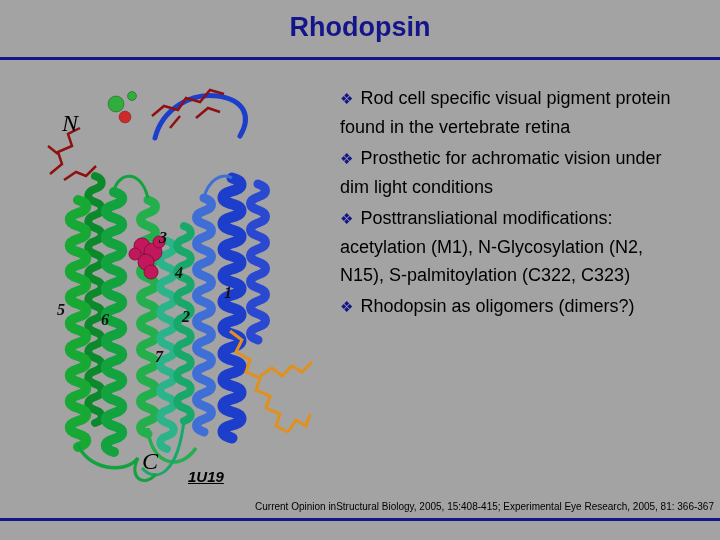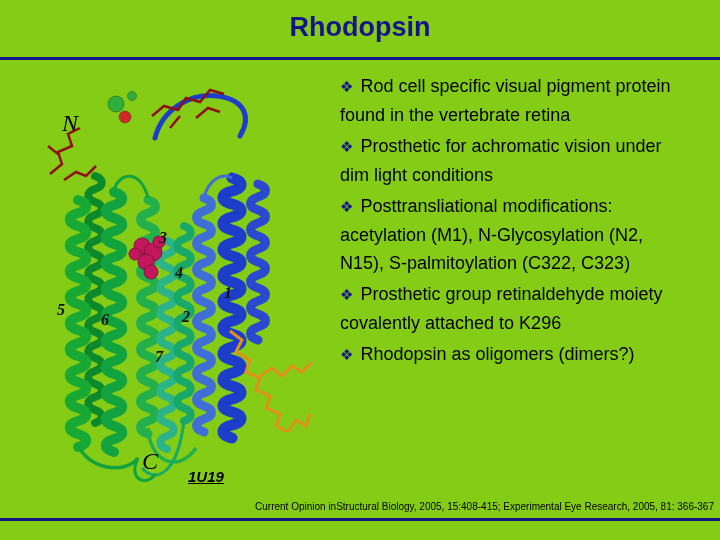--- a/index.html
+++ b/index.html
@@ -1,36 +1,36 @@
 <!DOCTYPE html>
 <html><head>
 <meta charset="utf-8">
 <style>
   html,body{margin:0;padding:0;background:#888;}
   .slide{
-    position:relative;width:720px;height:540px;background:#84cc16;
+    position:relative;width:720px;height:540px;background:#a3a3a3;
     overflow:hidden;font-family:"Liberation Sans",sans-serif;color:#000;
     margin:0 auto;
   }
   .slide-title{
     position:absolute;top:12px;left:0;width:720px;text-align:center;
     font-size:27px;font-weight:700;margin:0;
   }
   .rule{position:absolute;left:0;width:720px;height:3px;}
   .rule-top{top:57px;}
   .rule-bottom{top:518px;}
   .figure{position:absolute;left:0;top:0;width:340px;height:520px;}
   .molsvg{position:absolute;left:20px;top:76px;}
   .biglbl{position:absolute;font:italic 400 24px "Liberation Serif",serif;color:#000;}
   .lbl-n{left:62px;top:110px;}
   .lbl-c{left:142px;top:448px;}
   .pdb{position:absolute;left:188px;top:468px;font:italic 700 15px "Liberation Sans",sans-serif;color:#000;text-decoration:underline;}
   .hnum{position:absolute;font:italic 700 16px "Liberation Serif",serif;color:#101010;}
   .bullets{
-    position:absolute;left:340px;top:72px;width:352px;
+    position:absolute;left:340px;top:84px;width:352px;
     font-size:18px;line-height:28px;
   }
   .bullet{margin:0 0 3px 0;}
   .marker{margin-right:7px;font-size:15px;}
   .citation{
     position:absolute;right:6px;top:501px;width:700px;text-align:right;
     font-size:10px;font-weight:400;color:#000;
   }
 </style>
 </head>
@@ -101,20 +101,19 @@
     <div class="hnum" style="left:182px;top:308px;">2</div>
     <div class="hnum" style="left:57px;top:301px;">5</div>
     <div class="hnum" style="left:101px;top:311px;">6</div>
     <div class="hnum" style="left:155px;top:348px;">7</div>
   </div>
 
   <div class="bullets">
     <p class="bullet"><span class="marker accent-fg" style="color: rgb(21, 21, 138);">❖</span><span>Rod cell specific visual pigment protein found in the vertebrate retina</span></p>
     <p class="bullet"><span class="marker accent-fg" style="color: rgb(21, 21, 138);">❖</span><span>Prosthetic for achromatic vision under dim light conditions</span></p>
     <p class="bullet"><span class="marker accent-fg" style="color: rgb(21, 21, 138);">❖</span><span>Posttransliational modifications: acetylation (M1), N-Glycosylation (N2, N15), S-palmitoylation (C322, C323)</span></p>
-    <p class="bullet"><span class="marker accent-fg" style="color: rgb(21, 21, 138);">❖</span><span>Prosthetic group retinaldehyde moiety covalently attached to K296</span></p>
     <p class="bullet"><span class="marker accent-fg" style="color: rgb(21, 21, 138);">❖</span><span>Rhodopsin as oligomers (dimers?)</span></p>
   </div>
 
   <div class="citation">Current Opinion inStructural Biology, 2005, 15:408-415; Experimental Eye Research, 2005, 81: 366-367</div>
   <div class="rule rule-bottom accent-bg" style="background: rgb(21, 21, 138);"></div>
 
 </div>
 
 </body></html>

